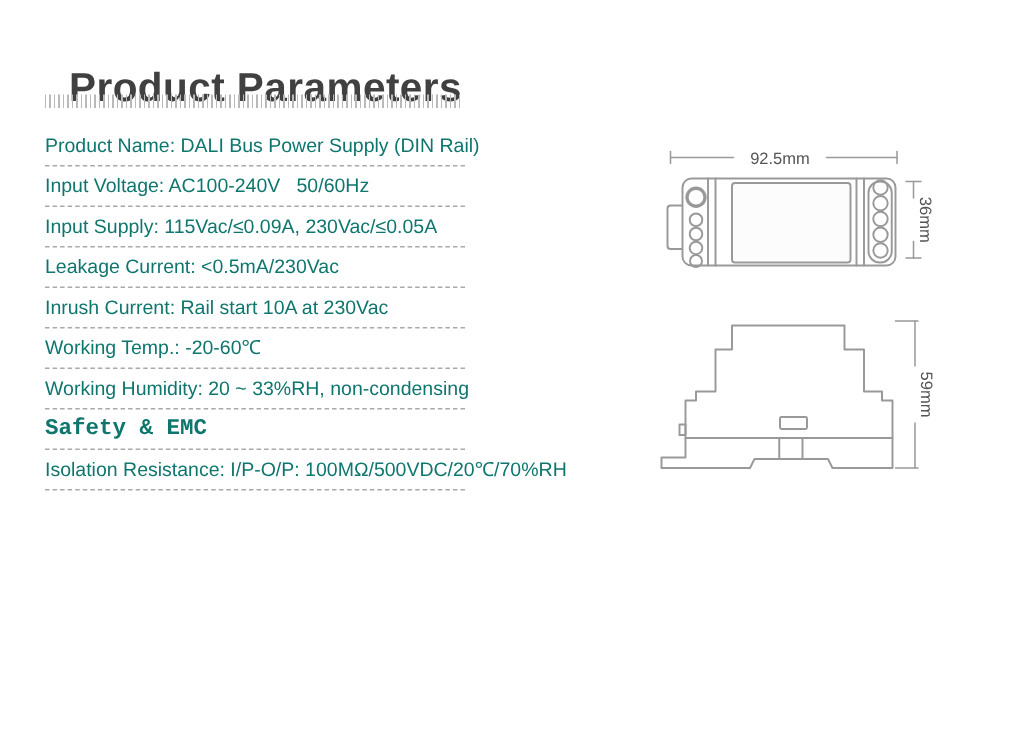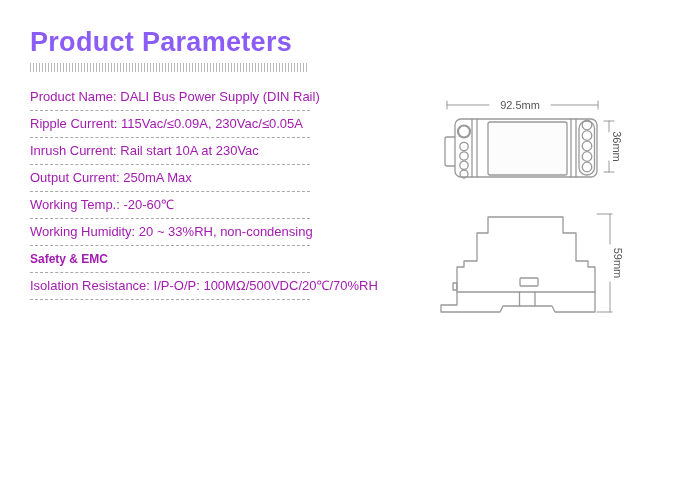--- a/index.html
+++ b/index.html
@@ -1,52 +1,53 @@
 <!DOCTYPE html>
 <html><head>
 <meta charset="utf-8">
 <style>
   html,body { margin:0; padding:0; background:#ffffff; }
   .page {
     position:relative; width:680px; height:498px; background:#ffffff;
     font-family:"Liberation Sans", sans-serif; color:#333; overflow:hidden;
   }
   .title {
-    position:absolute; left:29px; top:26px; margin:1px;
-    font-size:27px; font-weight:bold; color:#8b5cf6; letter-spacing:.3px;
+    position:absolute; left:29px; top:26px; margin:17px;
+    font-size:27px; font-weight:bold; color:#404040; letter-spacing:.3px;
   }
   .hatch {
     position:absolute; left:30px; top:63px; width:278px; height:9px;
     background:repeating-linear-gradient(90deg,#b9b9b9 0,#b9b9b9 1px,transparent 1px,transparent 3px);
   }
   .params { position:absolute; left:30px; top:84px; width:280px; }
   .param-row {
-    height:26px; line-height:26px; font-size:13px; color:#a21caf;
+    height:26px; line-height:26px; font-size:13px; color:#0f766e;
     border-bottom:1px dashed #a9a9a9; white-space:pre;
   }
-  .param-row.bold { font-weight:bold; font-size:12px; }
+  .param-row.bold { font-weight:bold; font-size:15px;font-family:Liberation Mono, monospace; }
   .drawing { position:absolute; }
   #top-view  { left:438px; top:92px; }
   #side-view { left:438px; top:200px; }
   .dim-text { font-size:11px; fill:#555; font-family:"Liberation Sans", sans-serif; }
   svg line, svg path, svg rect, svg circle { vector-effect:non-scaling-stroke; }
 </style>
 </head>
 <body>
 
 <div class="page">
 
   <h1 class="title">Product Parameters</h1>
   <div class="hatch"></div>
 
   <div class="params">
     <div class="param-row">Product Name: DALI Bus Power Supply (DIN Rail)</div>
-    <div class="param-row">Ripple Current: 115Vac/≤0.09A, 230Vac/≤0.05A</div>
+    <div class="param-row">Input Voltage: AC100-240V   50/60Hz</div>
+    <div class="param-row">Input Supply: 115Vac/≤0.09A, 230Vac/≤0.05A</div>
+    <div class="param-row">Leakage Current: &lt;0.5mA/230Vac</div>
     <div class="param-row">Inrush Current: Rail start 10A at 230Vac</div>
-    <div class="param-row">Output Current: 250mA Max</div>
     <div class="param-row">Working Temp.: -20-60℃</div>
     <div class="param-row">Working Humidity: 20 ~ 33%RH, non-condensing</div>
     <div class="param-row bold">Safety &amp; EMC</div>
     <div class="param-row">Isolation Resistance: I/P-O/P: 100MΩ/500VDC/20℃/70%RH</div>
   </div>
 
   <svg id="top-view" class="drawing" width="205" height="95" viewBox="0 0 205 95" fill="none" stroke="#999999" stroke-width="1.3" stroke-linejoin="round" stroke-linecap="round">
 
     <g stroke-width="1">
       <line x1="9" y1="9" x2="9" y2="17"></line>

